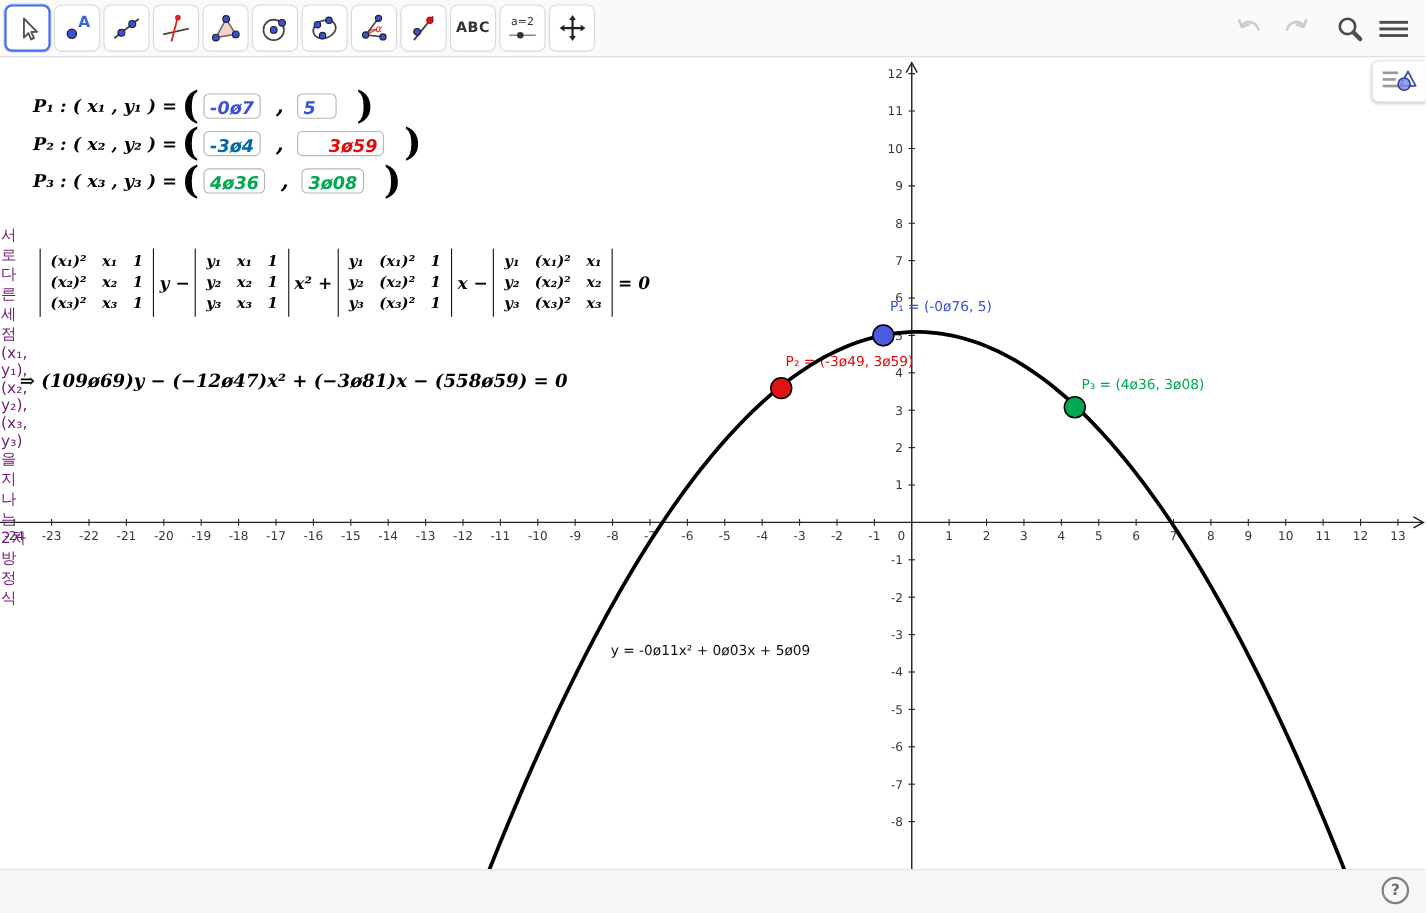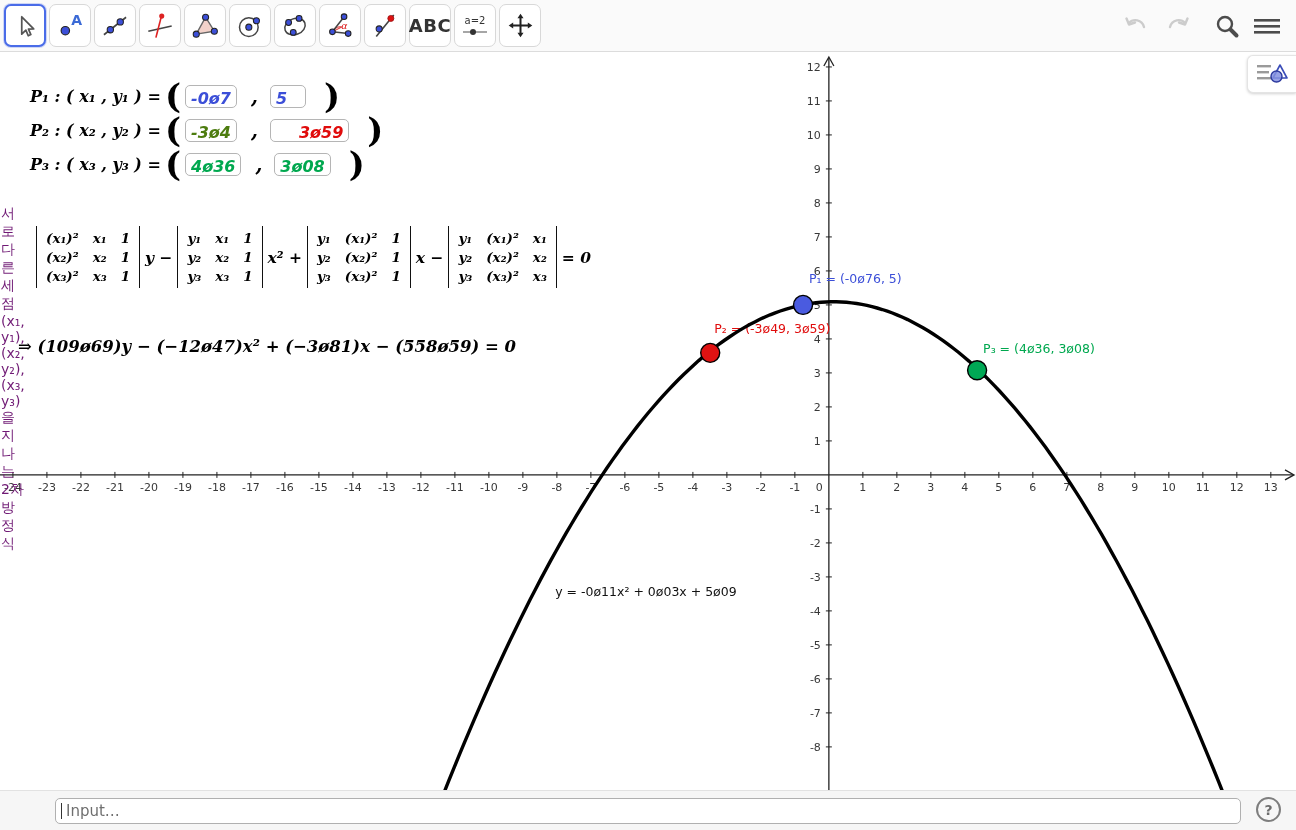--- a/index.html
+++ b/index.html
@@ -13,21 +13,21 @@
     display:flex; align-items:center; padding:0 4px;
   }
   .tool {
     width:42px; height:43px; margin-right:3px; background:#fff;
     border:1px solid #d8d8d8; border-radius:7px; cursor:pointer;
     display:flex; align-items:center; justify-content:center; flex:none;
     font-family:"DejaVu Sans", sans-serif;
   }
   .tool.selected { border:2px solid #4a6ce8; box-shadow:0 0 0 1px rgba(74,108,232,.25); }
   .tool svg { display:block; }
-  .tool-text { font-size:18px; font-weight:bold; color:#333; letter-spacing:.5px; }
+  .tool-text { font-size:13px; font-weight:bold; color:#333; letter-spacing:.5px; }
   .slider-tool { display:flex; flex-direction:column; align-items:center; gap:2px; }
   .slider-tool .stxt { font-size:10px; color:#333; }
   .spacer { flex:1; }
   .hbtn { width:34px; height:34px; background:none; border:none; display:flex; align-items:center;
           justify-content:center; cursor:pointer; margin-left:6px; }
 
   
   .canvas { position:absolute; top:53px; left:0; width:1296px; height:737px; background:#fff; }
   #graph { position:absolute; top:0; left:0; }
   #graph text { font-family:"DejaVu Sans", sans-serif; }
@@ -354,21 +354,21 @@
         <span class="lhs">P₁ : ( x₁ , y₁ ) =</span>
         <span class="bigparen">(</span>
         <span class="valbox" style="color: rgb(60, 79, 216);">-0ø7</span>
         <span class="comma">,</span>
         <span class="valbox" style="color: rgb(60, 79, 216);">5</span>
         <span class="bigparen" style="margin-left:14px">)</span>
       </div>
       <div class="point-row math">
         <span class="lhs">P₂ : ( x₂ , y₂ ) =</span>
         <span class="bigparen">(</span>
-        <span class="valbox" style="color: #4d7c0f;">-3ø4</span>
+        <span class="valbox" style="color: #0369a1;">-3ø4</span>
         <span class="comma">,</span>
         <span class="valbox" style="color: rgb(224, 12, 12); padding-left: 28px;">3ø59</span>
         <span class="bigparen" style="margin-left:14px">)</span>
       </div>
       <div class="point-row math">
         <span class="lhs">P₃ : ( x₃ , y₃ ) =</span>
         <span class="bigparen">(</span>
         <span class="valbox" style="color: rgb(0, 168, 79);">4ø36</span>
         <span class="comma">,</span>
         <span class="valbox" style="color: rgb(0, 168, 79);">3ø08</span>
@@ -437,20 +437,16 @@
       <rect x="1" y="4" width="14" height="2.4" fill="#9a9a9a"></rect>
       <rect x="1" y="10" width="12" height="2.4" fill="#9a9a9a"></rect>
       <rect x="1" y="16" width="14" height="2.4" fill="#9a9a9a"></rect>
       <path d="M24 4 L31 17 H17 Z" fill="none" stroke="#3b4db8" stroke-width="1.6" stroke-linejoin="round"></path>
       <circle cx="20.5" cy="15.5" r="5.5" fill="#8490e0" fill-opacity=".85" stroke="#2d3a9e" stroke-width="1.4"></circle>
     </svg>
   </button>
 </div>
 
 <footer class="bottom-bar">
-  <div class="input-wrap">
-    <input class="algebra-input" type="text" placeholder="Input…" style="">
-    <div class="caret"></div>
-  </div>
   <button class="help-btn">
     <span>?</span>
   </button>
 </footer>
 
 </body></html>

